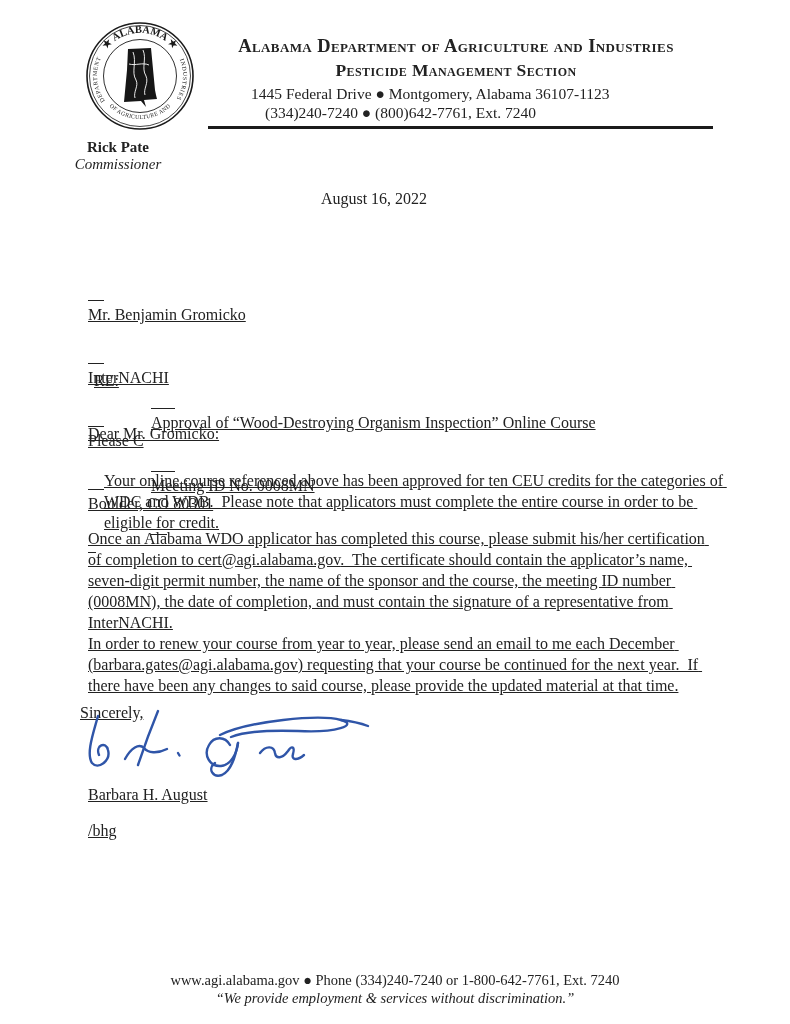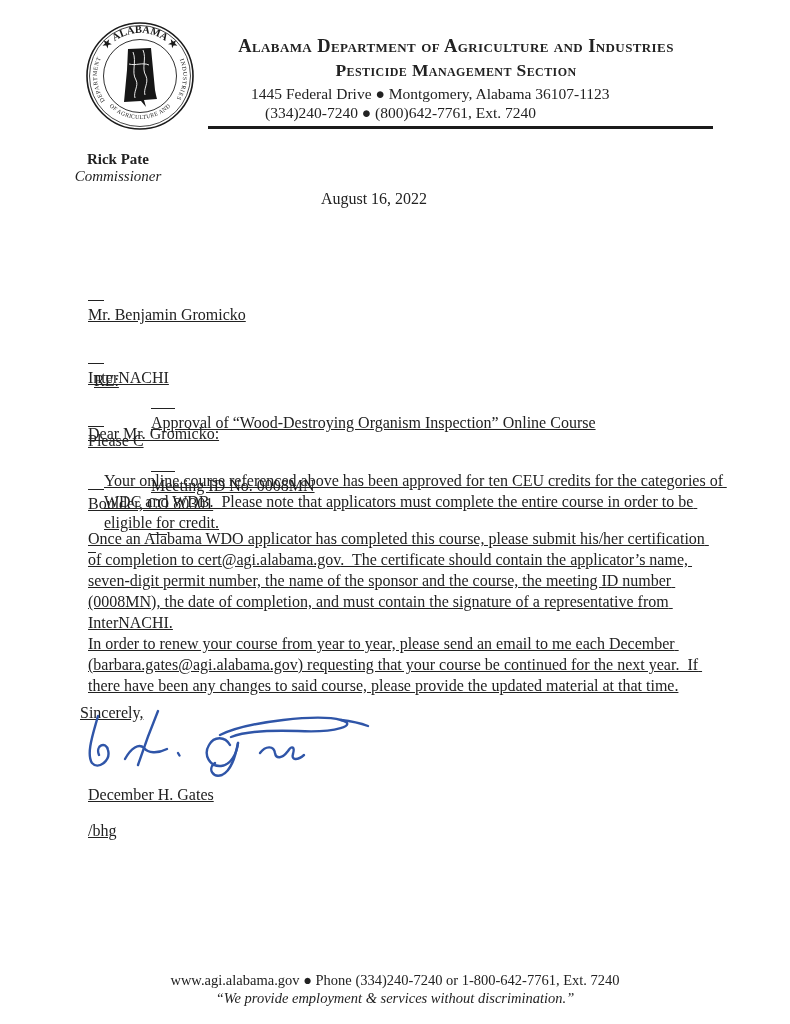--- a/index.html
+++ b/index.html
@@ -18,21 +18,21 @@
     left:210px;top:36px;width:492px;text-align:center;
     font-weight:bold;font-variant:small-caps;font-size:18.5px;letter-spacing:.4px;
   }
   .agency-line2{
     left:210px;top:60px;width:492px;text-align:center;
     font-weight:bold;font-variant:small-caps;font-size:17.5px;letter-spacing:.4px;
   }
   .hdr-address{left:251px;top:85px;font-size:15.5px;}
   .hdr-phone{left:265px;top:104px;font-size:15.5px;}
   .hdr-rule{left:208px;top:126px;width:505px;height:3px;background:#1b1b1b;}
-  .commissioner{left:62px;top:151px;width:112px;text-align:center;line-height:17px;}
+  .commissioner{left:62px;top:139px;width:112px;text-align:center;line-height:17px;}
   .commissioner .name{font-weight:bold;font-size:15px;}
   .commissioner .title{font-style:italic;font-size:15px;}
   .letter-date{left:0;top:190px;width:748px;text-align:center;font-size:16px;}
   
   .bodytext{font-size:16px;line-height:21px;white-space:pre-wrap;text-decoration:underline;}
   .recipient{left:88px;top:262px;}
   .subject{left:94px;top:370px;display:flex;}
   .subject .lbl{width:57px;flex:none;}
   .salutation{left:88px;top:423px;}
   .p1{left:88px;top:454px;width:630px;}
@@ -128,21 +128,21 @@
       <path d="M 41,51 C 47,40 55,35 60,40 C 64,45 73,46 83,41"></path>
       <path d="M 94,45 l 1.5,2.5"></path>
       <path d="M 146,37 C 141,28 130,28 125,37 C 119,47 126,59 137,58 C 147,57 153,45 154,35"></path>
       <path d="M 154,35 C 151,50 147,63 138,67 C 129,70 123,61 131,55"></path>
       <path d="M 136,27 C 165,13 235,6 257,12 C 275,17 252,25 214,23 C 186,22 160,24 147,29"></path>
       <path d="M 257,12 C 266,13 276,15 284,18"></path>
       <path d="M 176,45 C 182,37 190,38 191,45 C 192,51 198,51 204,43 C 208,37 211,39 209,46 C 207,52 213,53 220,47"></path>
     </g>
   </svg>
 
-  <div class="abs signer bodytext">December H. Gates</div>
+  <div class="abs signer bodytext">Barbara H. August</div>
   <div class="abs initials bodytext">/bhg</div>
 
   <div class="abs footer">
     <div>www.agi.alabama.gov ● Phone (334)240-7240 or 1-800-642-7761, Ext. 7240</div>
     <div class="tagline">“We provide employment &amp; services without discrimination.”</div>
   </div>
 
 </div>
 
 </body></html>

